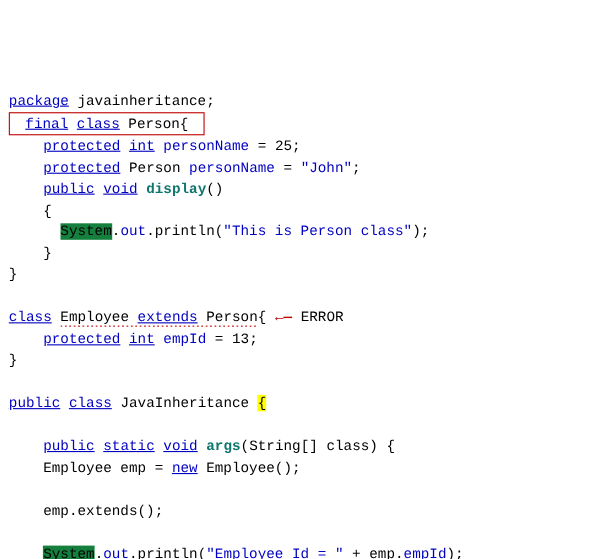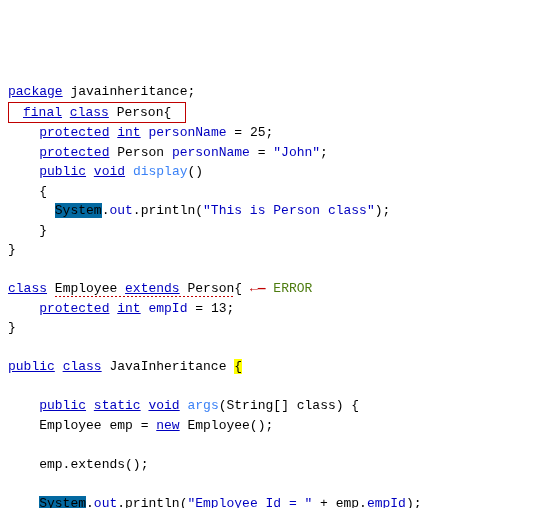--- a/index.html
+++ b/index.html
@@ -6,35 +6,35 @@
     body {
       font-family: 'Courier New', monospace;
       font-size: 13px;
       background: #fff;
       padding: 4px 8px;
       line-height: 1.5;
       white-space: pre;
     }
     .kw { color: #0000c0; text-decoration: underline; }
     .field { color: #0000c0; }
-    .method { font-weight: normal; color: #3b82f6; }
+    .method { font-weight: bold; color: #0f766e; }
     .str { color: #0000c0; }
-    .hl-yellow { background: #0369a1; }
+    .hl-yellow { background: #15803d; }
     .hl-yellow-strong { background: #ffff00; }
     .redbox { border: 1.5px solid #c00000; padding: 0 14px; display: inline-block; text-align: right; }
     .err-underline {
       background-image: repeating-linear-gradient(to right, #c00000 0, #c00000 2px, transparent 2px, transparent 4px);
       background-position: 0 100%;
       background-repeat: repeat-x;
       background-size: 4px 1px;
       padding-bottom: 1px;
       margin-top: 44px;
     }
     .arrow { color: #c00000; font-weight: bold; }
-    .err-label { color: #4d7c0f; font-weight: normal; }
+    .err-label { color: #000000; font-weight: normal; }
     .italic { }
   </style>
 </head>
 <body>
 
 
 
 <div><span class="kw">package</span><span> javainheritance;</span>
 <span class="redbox"><span class="kw">final</span> <span class="kw">class</span> <span>Person</span><span>{</span></span>
     <span class="kw">protected</span> <span class="kw">int</span> <span class="field">personName</span><span> = 25;</span>

